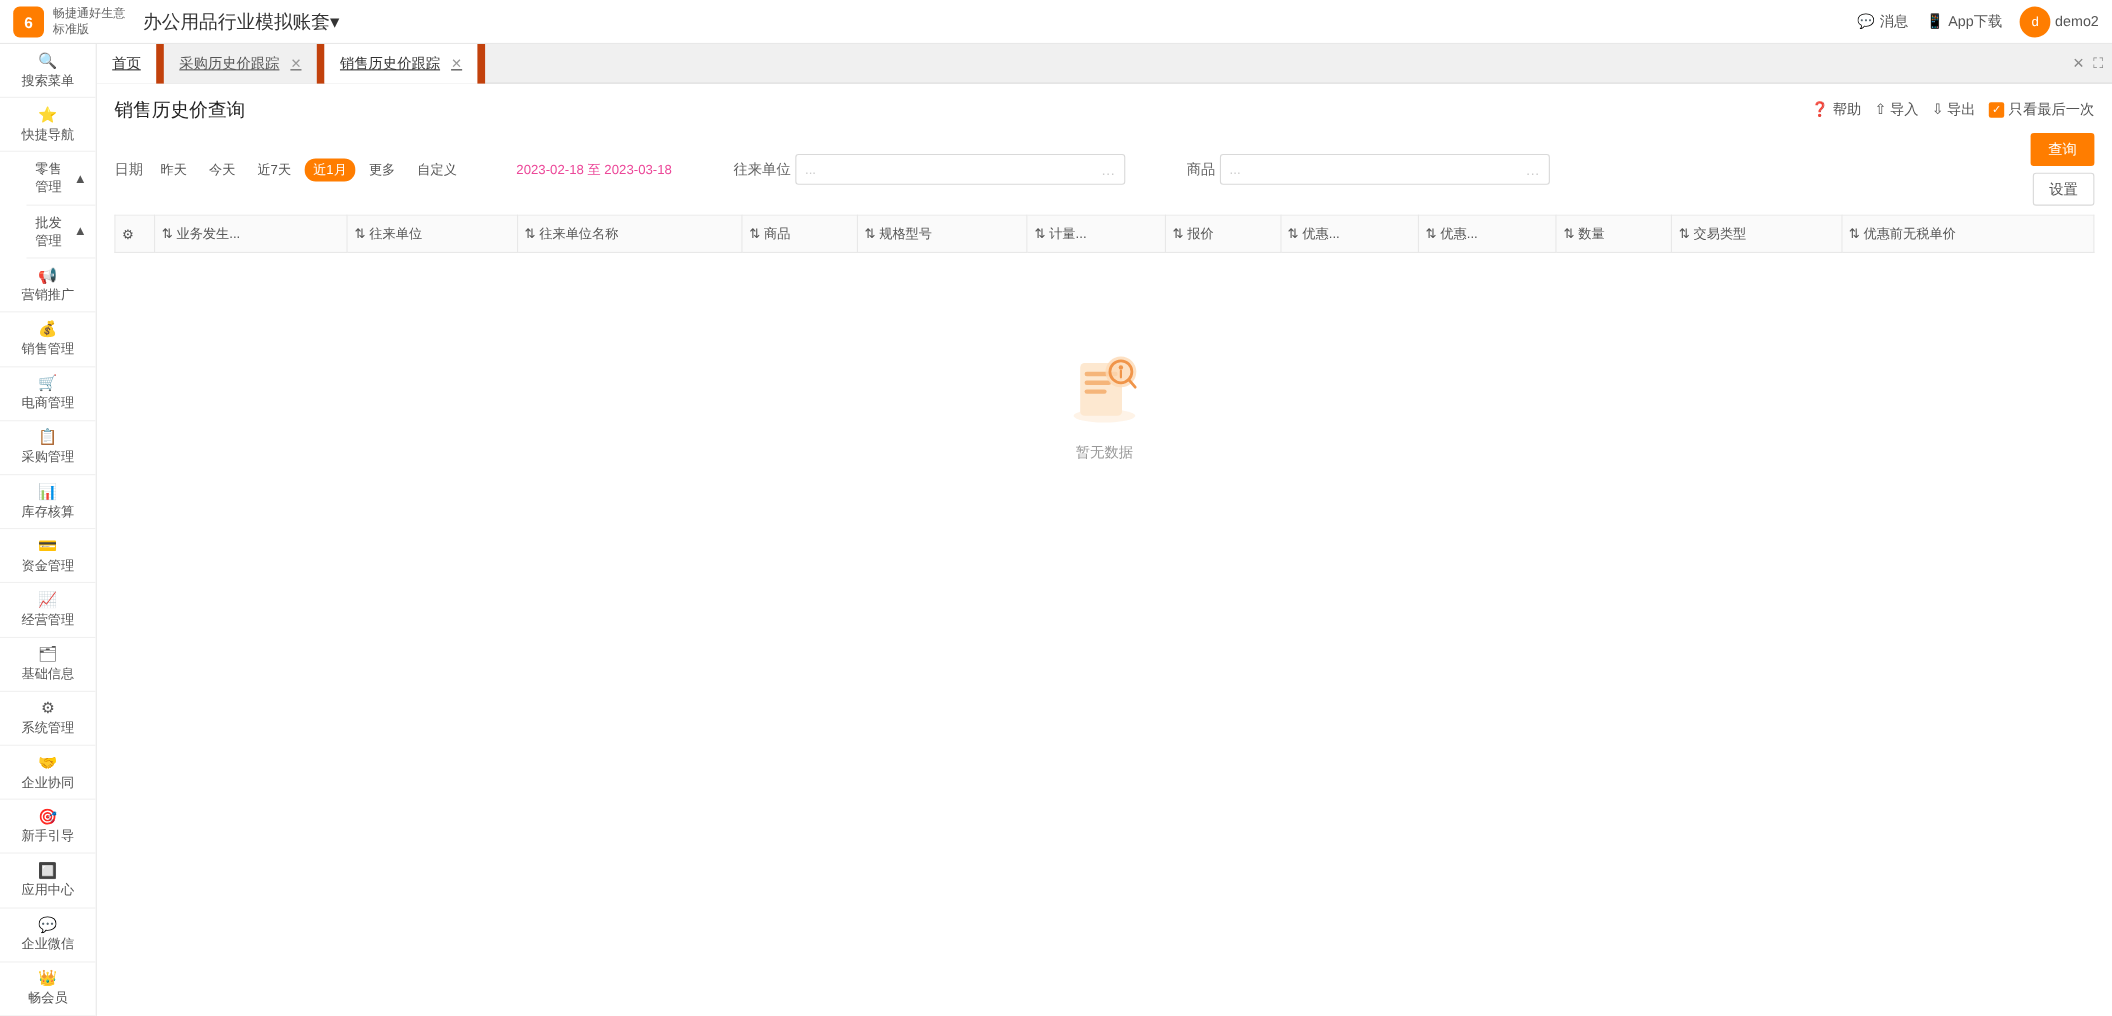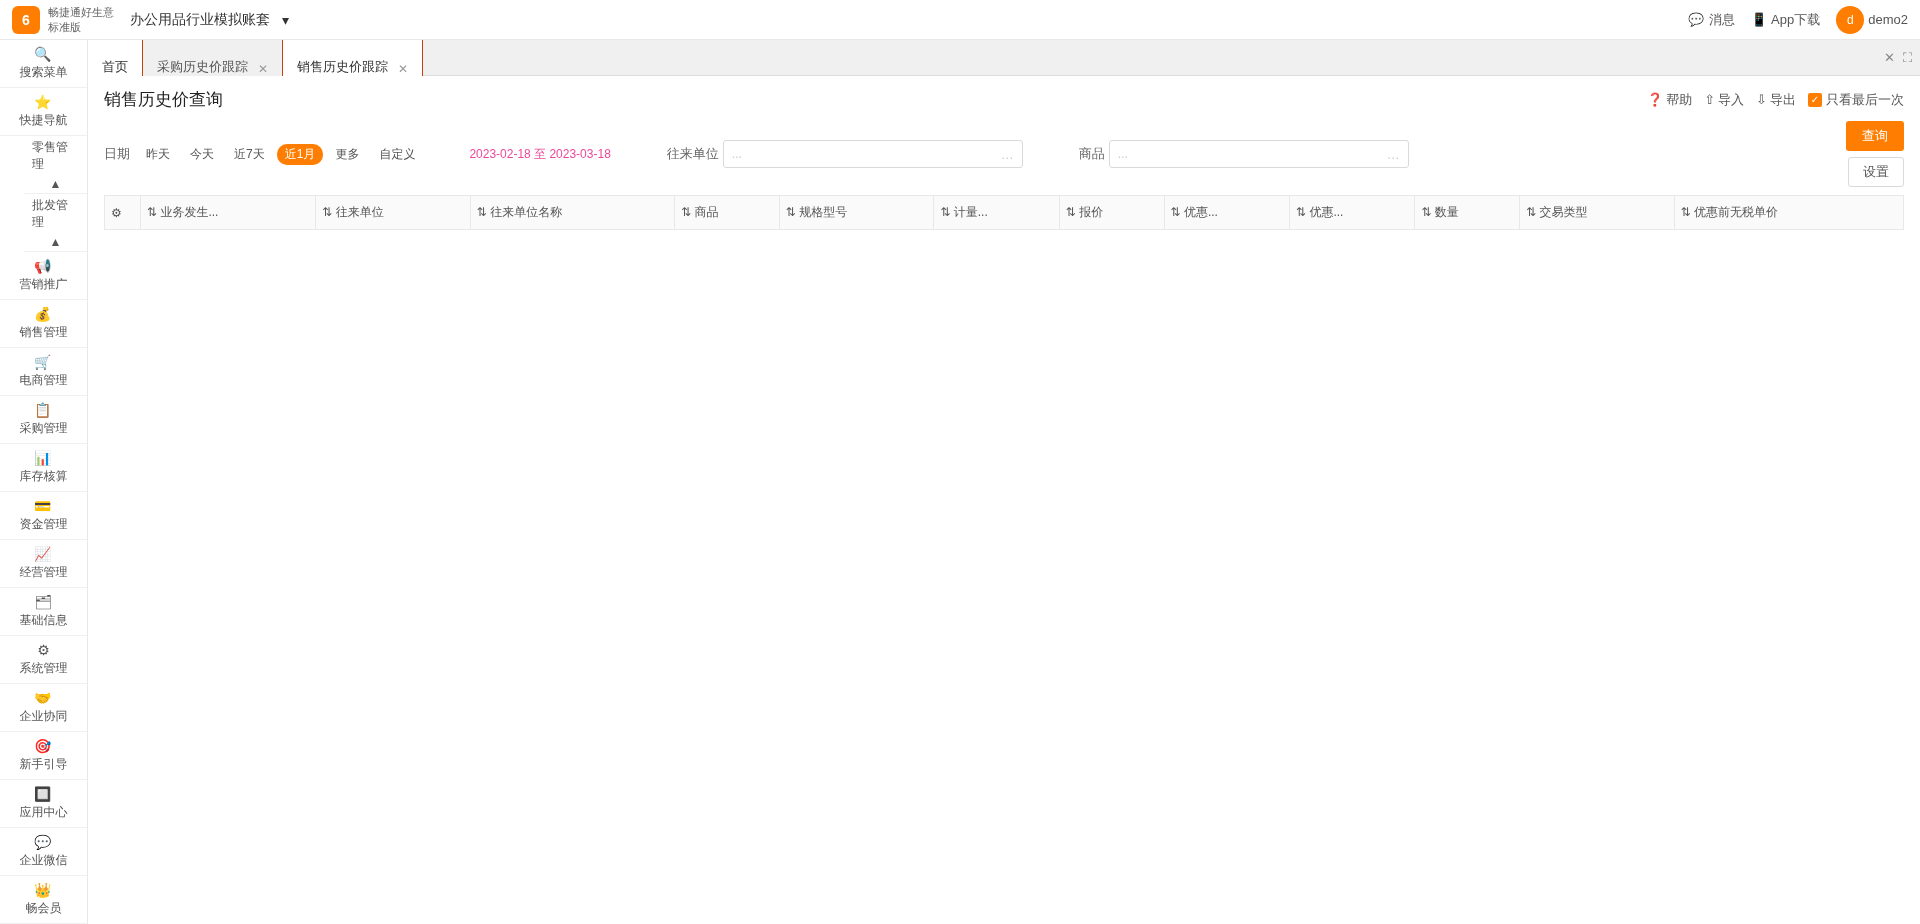--- a/index.html
+++ b/index.html
@@ -12,50 +12,50 @@
       display: flex;
       align-items: center;
       justify-content: space-between;
       padding: 0 12px;
       border-bottom: 1px solid #e8e8e8;
       position: fixed; top: 0; left: 0; right: 0; z-index: 100;
     }
     .top-header-left { display: flex; align-items: center; gap: 8px; }
     .logo-icon { width: 28px; height: 28px; background: #ff7d00; border-radius: 6px; display: flex; align-items: center; justify-content: center; color: #fff; font-size: 14px; font-weight: bold; }
     .logo-text { font-size: 11px; color: #666; line-height: 1.3; }
-    .app-selector { display: flex; align-items: center; gap: 12px; font-size: 14px; color: #333; cursor: pointer; padding: 0 8px; }
+    .app-selector { display: flex; align-items: center; gap: 0; font-size: 17px; color: #333; cursor: pointer; padding: 0 8px; }
     .top-header-right { display: flex; align-items: center; gap: 16px; font-size: 13px; color: #555; }
     .header-action { display: flex; align-items: center; gap: 4px; cursor: pointer; }
 
     
     .sidebar {
       position: fixed; top: 40px; left: 0; bottom: 0; width: 88px;
       background: #fff; border-right: 1px solid #e8e8e8; z-index: 90;
       display: flex; flex-direction: column; overflow-y: auto;
     }
     .sidebar-item {
       padding: 10px 4px;
       display: flex; flex-direction: column; align-items: center; justify-content: center;
       cursor: pointer; font-size: 12px; color: #555; min-height: 48px;
       border-bottom: 1px solid #f0f0f0; gap: 2px;
       user-select: none;
     }
     .sidebar-item .icon { font-size: 14px; }
-    .sidebar-item.has-arrow { flex-direction: column; justify-content: center; gap: 4px; padding: 10px 8px; margin-left: 24px; }
+    .sidebar-item.has-arrow { flex-direction: row; justify-content: center; gap: 4px; padding: 10px 8px; margin-left: 24px; }
 
     
     .tab-bar {
       position: fixed; top: 40px; left: 88px; right: 0; height: 36px;
       background: #f0f0f0; display: flex; align-items: center; z-index: 80;
       border-bottom: 1px solid #ddd;
     }
     .tab {
-      display: flex; align-items: flex-end; padding: 0 14px; height: 36px;
-      font-size: 13px; cursor: pointer; gap: 6px; border-right: 1px solid #c2410c;
-      background: #f0f0f0; color: #555; white-space: nowrap;
+      display: flex; align-items: center; padding: 0 14px; height: 36px;
+      font-size: 13px; cursor: pointer; gap: 6px; border-right: 7px solid #c2410c;
+      background: #f0f0f0; color: #555; white-space: nowrap; text-decoration: underline;
     }
     .tab.home { background: #fff; color: #333; font-weight: 500; }
     .tab.active { background: #fff; color: #333; }
     .tab .close-btn { font-size: 12px; color: #999; cursor: pointer; margin-left: 4px; }
     .tab-actions { margin-left: auto; display: flex; align-items: center; gap: 8px; padding-right: 8px; }
 
     
     .main-content {
       margin-top: 76px; margin-left: 88px;
       background: #fff; min-height: calc(924px - 76px); padding: 0;
@@ -381,14 +381,31 @@
           <th>
             <span>⇅</span>
             <span>优惠前无税单价</span>
           </th>
         </tr>
       </thead>
       <tbody>
       </tbody>
     </table>
 
+    <div class="empty-state">
+      <div class="empty-icon">
+        <svg width="80" height="80" viewBox="0 0 80 80" xmlns="http://www.w3.org/2000/svg">
+          <ellipse cx="40" cy="68" rx="28" ry="6" fill="#fde8d0" opacity="0.5"></ellipse>
+          <rect x="18" y="20" width="38" height="48" rx="4" fill="#fde8d0"></rect>
+          <rect x="22" y="28" width="30" height="4" rx="2" fill="#f5b57a"></rect>
+          <rect x="22" y="36" width="24" height="4" rx="2" fill="#f5b57a"></rect>
+          <rect x="22" y="44" width="20" height="4" rx="2" fill="#f5b57a"></rect>
+          <circle cx="55" cy="28" r="14" fill="#fcd9b5" opacity="0.8"></circle>
+          <circle cx="55" cy="28" r="10" fill="none" stroke="#f0954a" stroke-width="2.5"></circle>
+          <line x1="62" y1="35" x2="68" y2="42" stroke="#f0954a" stroke-width="2.5" stroke-linecap="round"></line>
+          <circle cx="55" cy="24" r="2" fill="#f0954a"></circle>
+          <line x1="55" y1="27" x2="55" y2="33" stroke="#f0954a" stroke-width="2" stroke-linecap="round"></line>
+        </svg>
+      </div>
+      <span class="empty-text">暂无数据</span>
+    </div>
   </div>
 </div>
 
 </body></html>

